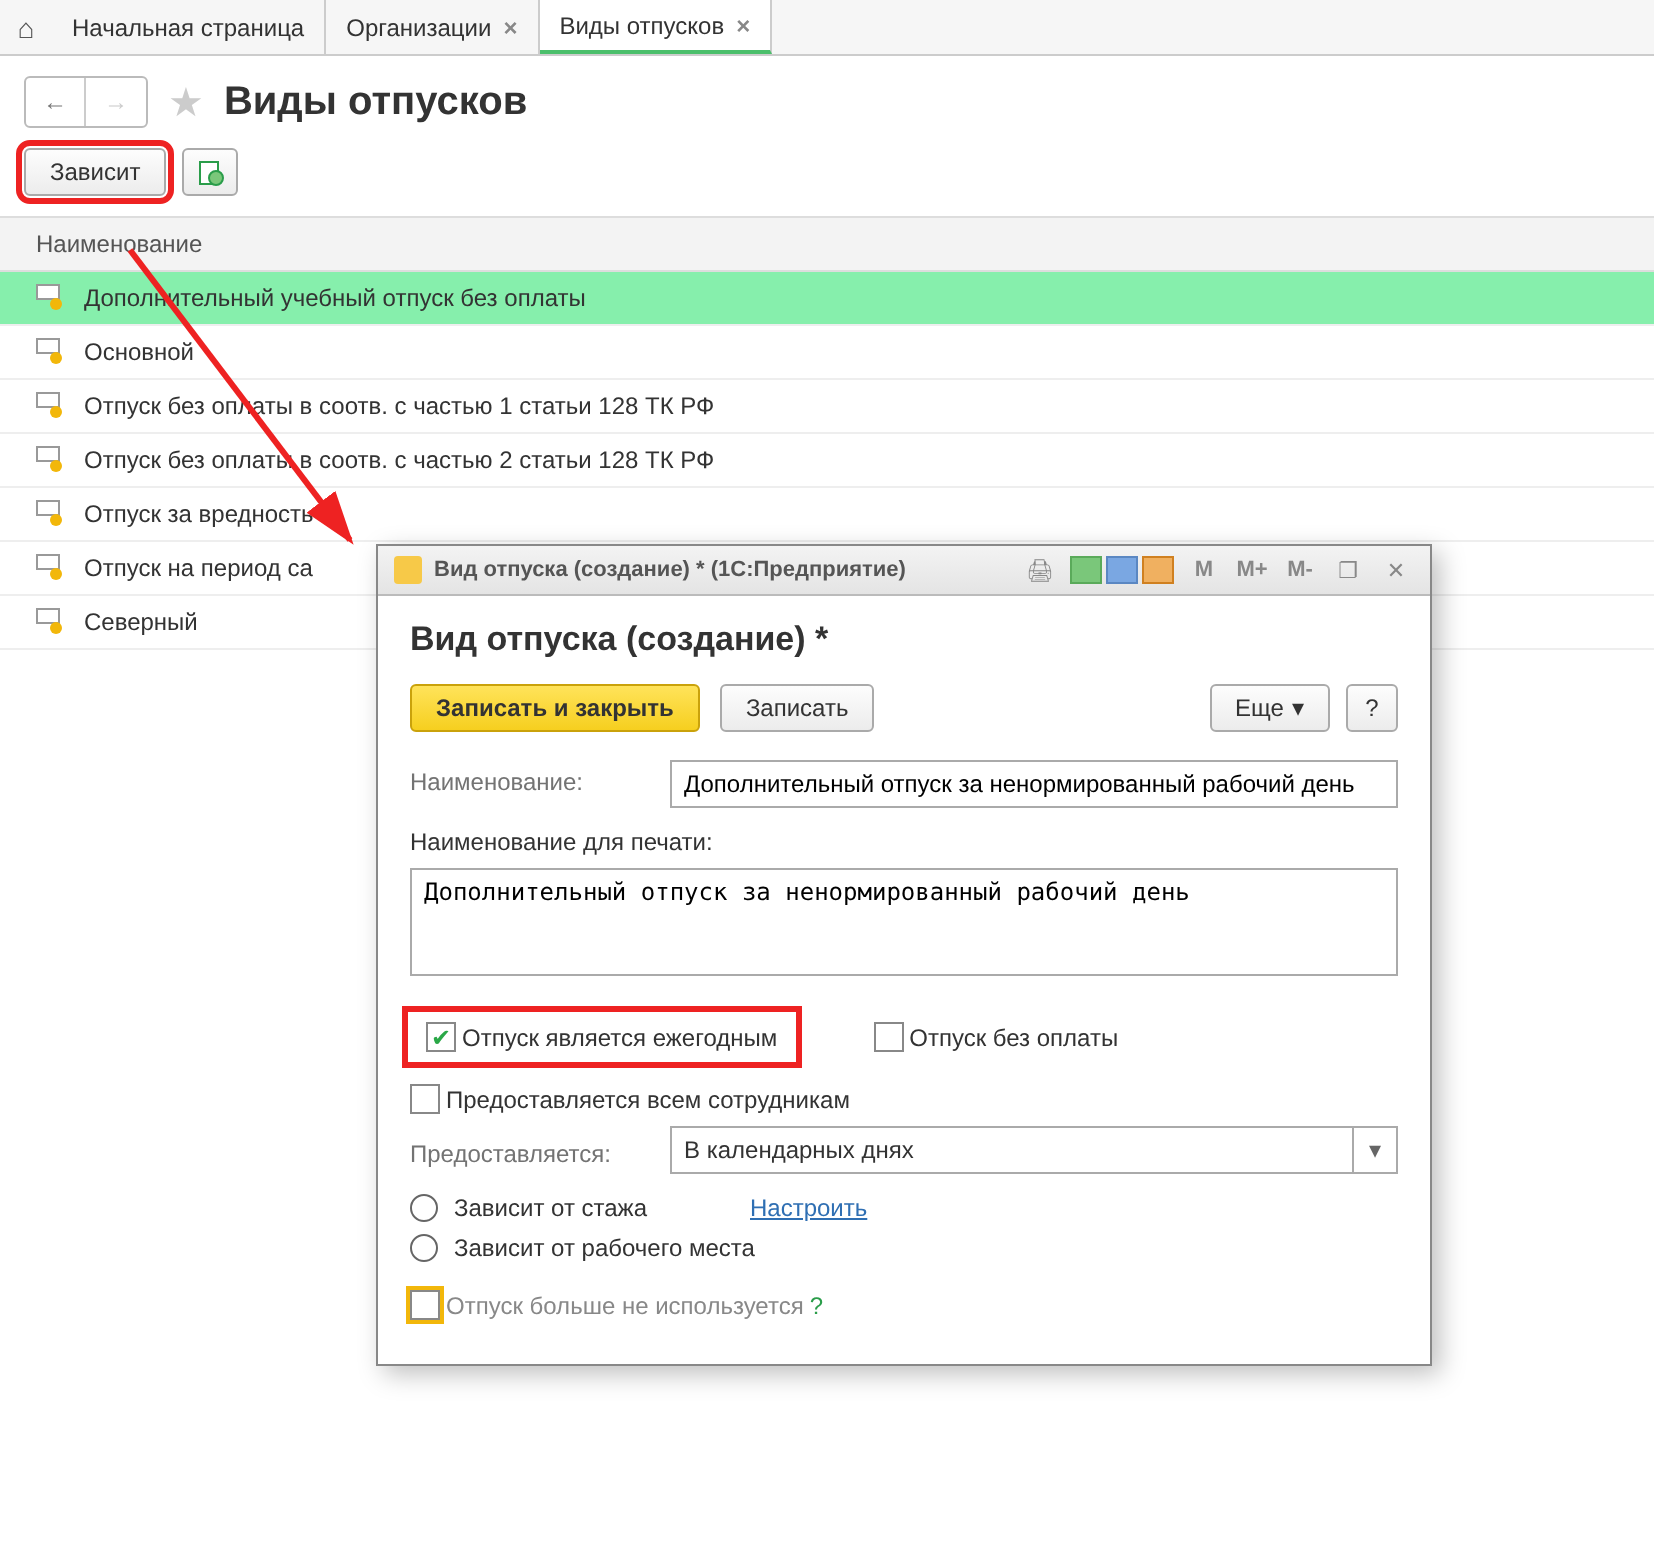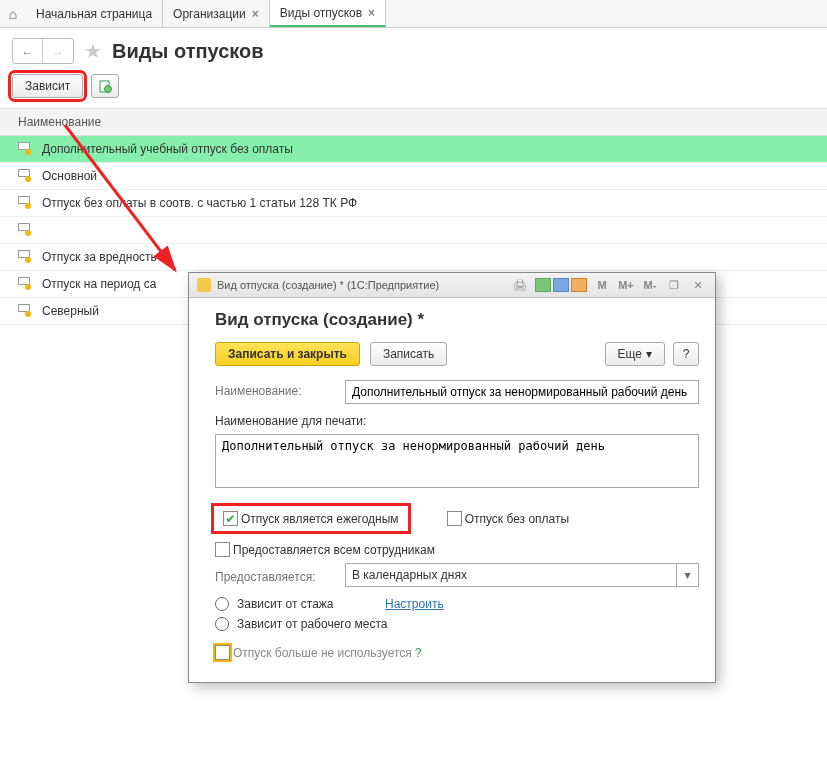--- a/index.html
+++ b/index.html
@@ -22,23 +22,23 @@
   .highlight-red { outline:3px solid #e22; outline-offset:1px;}
   .list-header { background:#f3f3f3; border-top:1px solid #ddd; border-bottom:1px solid #ddd; padding:6px 18px; color:#555;}
   .list-row { display:flex; align-items:center; gap:10px; padding:6px 18px; border-bottom:1px solid #eee;}
   .list-row.sel { background:#86efac;}
   .row-icon { width:14px; height:14px; position:relative;}
   .row-icon::before{content:""; position:absolute; width:10px; height:6px; background:#fff; border:1px solid #999; top:0; left:0;}
   .row-icon::after{content:""; position:absolute; width:6px; height:6px; background:#f2b70a; border-radius:50%; top:7px; left:7px;}
   
   .dialog { position:absolute; left:188px; top:272px; width:528px; border:1px solid #888; background:#fff; box-shadow:4px 4px 12px rgba(0,0,0,.25);}
   .dlg-title { background:linear-gradient(#f3f3f3,#e4e4e4); padding:5px 8px; display:flex; align-items:center; gap:6px; border-bottom:1px solid #bbb;}
-  .dlg-title .t { flex:1; color:#555; font-size:11px;}
+  .dlg-title .t { flex:1; color:#555; font-size:11px;font-weight:bold;}
   .dlg-title .winbtn { width:18px; text-align:center; color:#888; cursor:pointer; font-size:11px;}
-  .dlg-body { padding:12px 16px 16px 26px;}
+  .dlg-body { padding:12px 16px 16px 16px;}
   .dlg-header { font-size:17px; font-weight:bold; margin-bottom:12px;}
   .dlg-actions { display:flex; align-items:center; gap:10px; margin-bottom:14px;}
   .dlg-actions .right { margin-left:auto; display:flex; gap:8px;}
   .form-row { display:flex; align-items:flex-start; gap:10px; margin-bottom:10px;}
   .form-row label { width:120px; color:#737373; padding-top:4px;}
   .tinput { flex:1; border:1px solid #aaa; height:24px; padding:2px 6px; font-size:12px;}
   .tarea { width:100%; border:1px solid #aaa; height:54px; padding:4px 6px; font-size:12px; resize:none;}
   .cb-row { display:flex; align-items:center; gap:3px; margin:6px 0; }
   .cb { width:15px; height:15px; border:1px solid #888; display:inline-flex; align-items:center; justify-content:center; background:#fff;}
   .cb.checked::after{content:"✔"; color:#2aa847; font-size:12px; line-height:1;}
@@ -116,20 +116,21 @@
 <div class="list-row">
     <span class="row-icon"></span>
     <span>Основной</span>
   </div>
 <div class="list-row">
     <span class="row-icon"></span>
     <span>Отпуск без оплаты в соотв. с частью 1 статьи 128 ТК РФ</span>
   </div>
 <div class="list-row">
     <span class="row-icon"></span>
+    <span>Отпуск без оплаты в соотв. с частью 2 статьи 128 ТК РФ</span>
   </div>
 <div class="list-row">
     <span class="row-icon"></span>
     <span>Отпуск за вредность</span>
   </div>
 <div class="list-row">
     <span class="row-icon"></span>
     <span>Отпуск на период са</span>
   </div>
 <div class="list-row">

